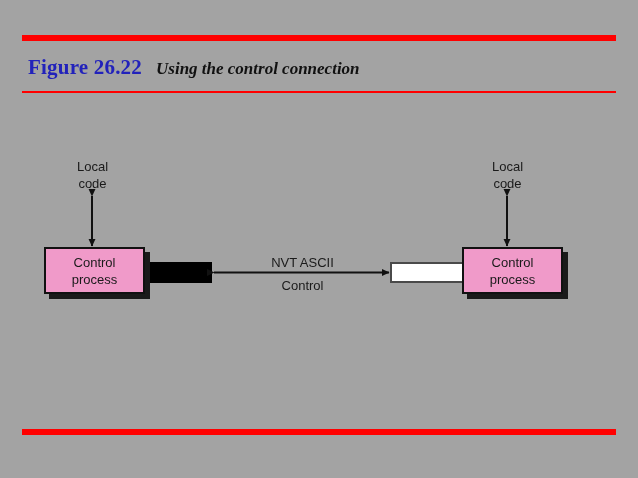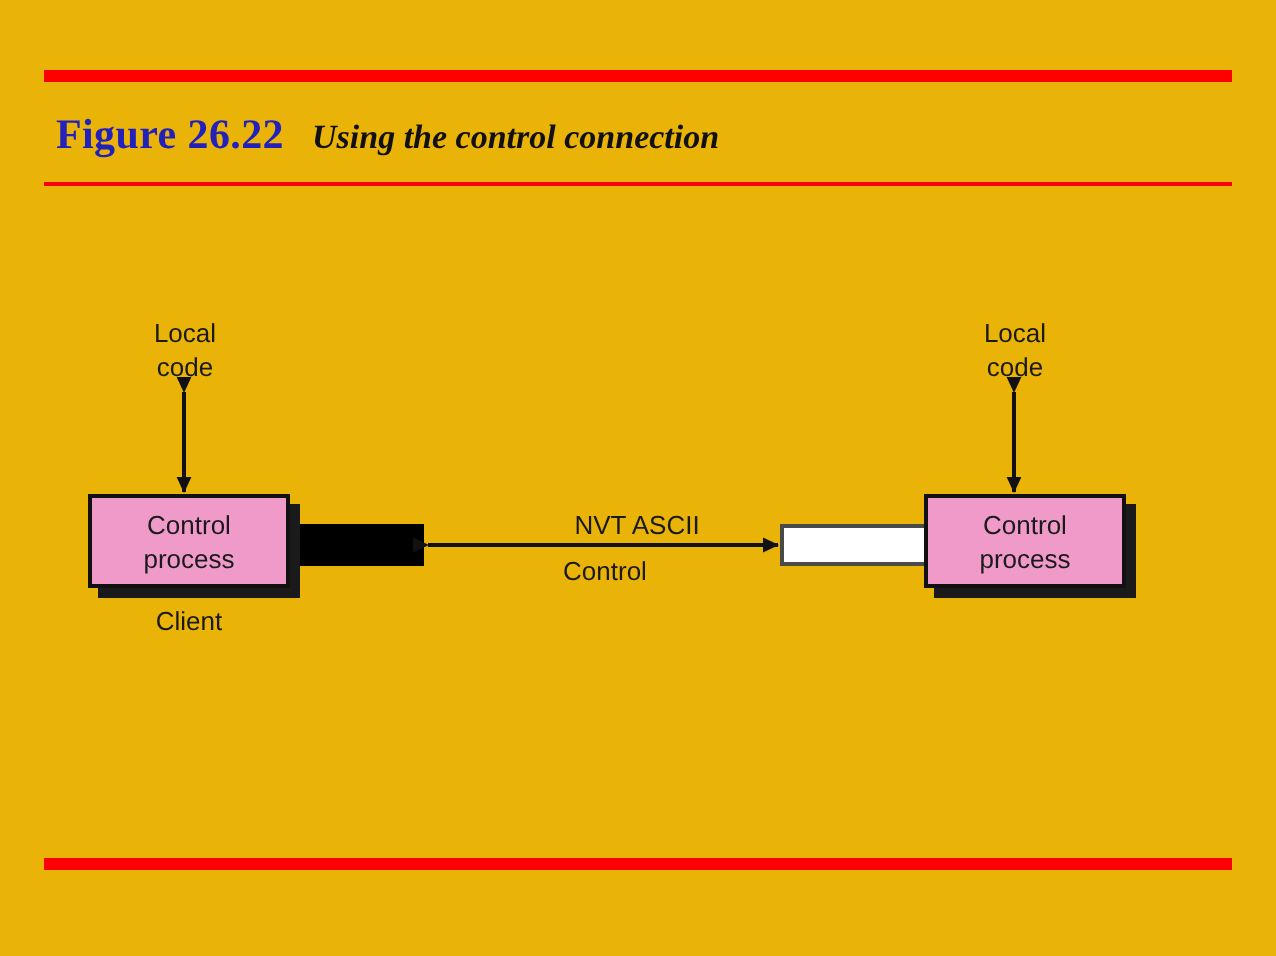--- a/index.html
+++ b/index.html
@@ -8,21 +8,21 @@
     padding: 0;
     background: #ffffff;
   }
   body {
     font-family: "Liberation Sans", sans-serif;
   }
   #page {
     position: relative;
     width: 638px;
     height: 478px;
-    background: #eab308;
+    background: #a3a3a3;
     overflow: hidden;
   }
 
   
   .rule {
     position: absolute;
     background: #FF0000;
   }
   #rule-top    { left: 22px; top: 35px;  width: 594px; height: 6px; }
   #rule-under  { left: 22px; top: 91px;  width: 594px; height: 2px; }
@@ -114,21 +114,21 @@
     line-height: 17px;
     text-align: center;
     white-space: nowrap;
   }
   #client-caption { left: 44px; top: 302px; width: 101px; }
   #server-caption { left: 462px; top: 302px; width: 101px; }
 
   #local-code-left  { left: 42px;  top: 158px; width: 101px; }
   #local-code-right { left: 457px; top: 158px; width: 101px; }
 
-  #nvt-ascii { left: 231px; top: 254px; width: 175px; }
+  #nvt-ascii { left: 215px; top: 254px; width: 175px; }
   #control-connection { left: 215px; top: 277px; width: 175px; }
 
   svg.arrows {
     position: absolute;
     left: 0; top: 0;
     width: 638px;
     height: 478px;
     overflow: visible;
     z-index: 3;
   }
@@ -167,21 +167,20 @@
       <div>code</div>
     </div>
 
     <div class="proc-box" id="client-box">
       <span>Control</span>
       <span>process</span>
     </div>
 
     <div id="client-stub"></div>
 
-    <div class="lbl" id="client-caption">Client</div>
 
     <div class="lbl" id="nvt-ascii">NVT ASCII</div>
     <div class="lbl" id="control-connection">
       <div>Control</div>
     </div>
 
     <div class="lbl" id="local-code-right">
       <div>Local</div>
       <div>code</div>
     </div>

